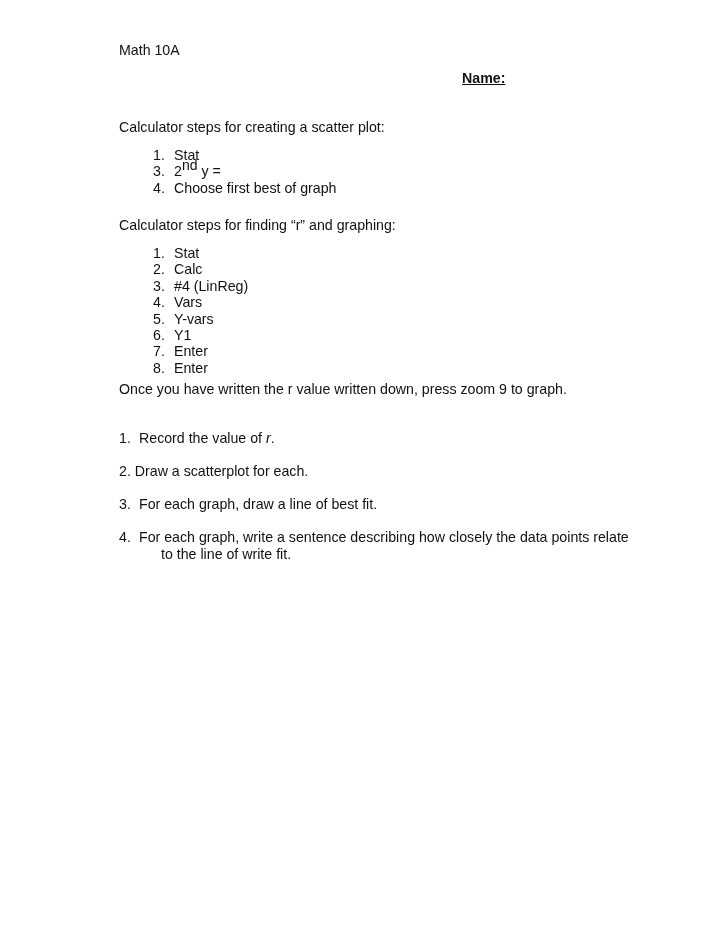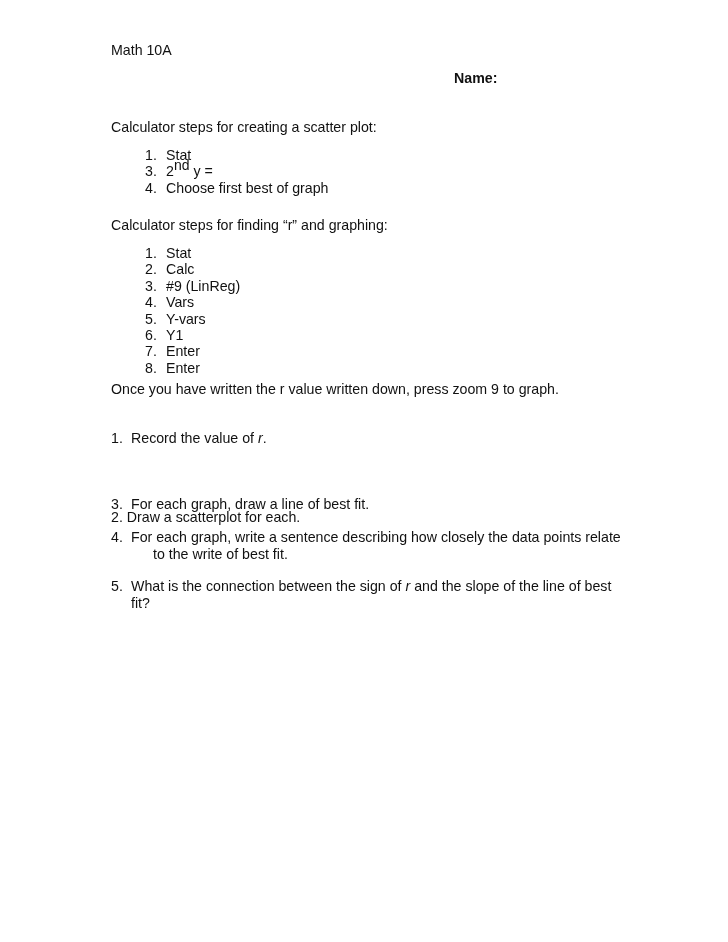--- a/index.html
+++ b/index.html
@@ -11,28 +11,28 @@
       width: 728px;
       height: 942px;
       position: relative;
       overflow: hidden;
       font-family: "Liberation Sans", sans-serif;
       font-size: 14.2px;
       color: #111111;
     }
     .page {
       position: absolute;
-      left: 4px; top: 0;
+      left: 12px; top: 0;
       width: 624px; height: 942px;
       background: #ffffff;
     }
     .abs { position: absolute; white-space: nowrap; line-height: 17px; }
     .course { left: 107px; top: 42px; }
     .title { left: 107px; top: 70px; font-weight: bold; text-decoration: underline; }
-    .name-label { left: 450px; top: 70px; font-weight: bold; }
+    .name-label { left: 450px; top: 70px; font-weight: bold; text-decoration: underline; }
 
     .section-heading { left: 107px; text-align: center; }
     .steps { position: absolute; left: 129px; margin: 12px; padding: 0; list-style: none; }
     .steps li { line-height: 16.4px; white-space: nowrap; }
     .steps .num { display: inline-block; width: 21px; }
 
     .once-line { left: 107px; top: 381px; }
 
     .q { position: absolute; left: 107px; line-height: 17px; }
     .q .qnum { display: inline-block; width: 20px; }
@@ -53,45 +53,41 @@
   <ol class="steps" style="top:135px;">
     <li><span class="num">1.</span><span>Stat</span></li>
     <li><span class="num">3.</span><span>2</span><sup>nd</sup><span> y =</span></li>
     <li><span class="num">4.</span><span>Choose first best of graph</span></li>
   </ol>
 
   <div class="abs section-heading" style="top:217px;">Calculator steps for finding “r” and graphing:</div>
   <ol class="steps" style="top:233px;">
     <li><span class="num">1.</span><span>Stat</span></li>
     <li><span class="num">2.</span><span>Calc</span></li>
-    <li><span class="num">3.</span><span>#9 (LinReg)</span></li>
+    <li><span class="num">3.</span><span>#4 (LinReg)</span></li>
     <li><span class="num">4.</span><span>Vars</span></li>
     <li><span class="num">5.</span><span>Y-vars</span></li>
     <li><span class="num">6.</span><span>Y1</span></li>
     <li><span class="num">7.</span><span>Enter</span></li>
     <li><span class="num">8.</span><span>Enter</span></li>
   </ol>
 
   <div class="abs once-line">Once you have written the r value written down, press zoom 9 to graph.</div>
 
   <div class="q" style="top:430px;">
     <span class="qnum">1.</span><span>Record the value of </span><em>r</em><span>.</span>
   </div>
 
-  <div class="q" style="top:463px;margin-top:46px;">
+  <div class="q" style="top:463px;">
     <span>2.</span> <span>Draw a scatterplot for each.</span>
   </div>
 
   <div class="q" style="top:496px;">
     <span class="qnum">3.</span><span>For each graph, draw a line of best fit.</span>
   </div>
 
   <div class="q" style="top:529px;">
     <span class="qnum">4.</span><span>For each graph, write a sentence describing how closely the data points relate</span>
-    <span class="cont1">to the write of best fit.</span>
+    <span class="cont1">to the line of write fit.</span>
   </div>
 
-  <div class="q" style="top:578px;">
-    <span class="qnum">5.</span><span>What is the connection between the sign of </span><em>r</em><span> and the slope of the line of best</span>
-    <span class="cont2">fit?</span>
-  </div>
 
 </div>
 
 </body></html>

